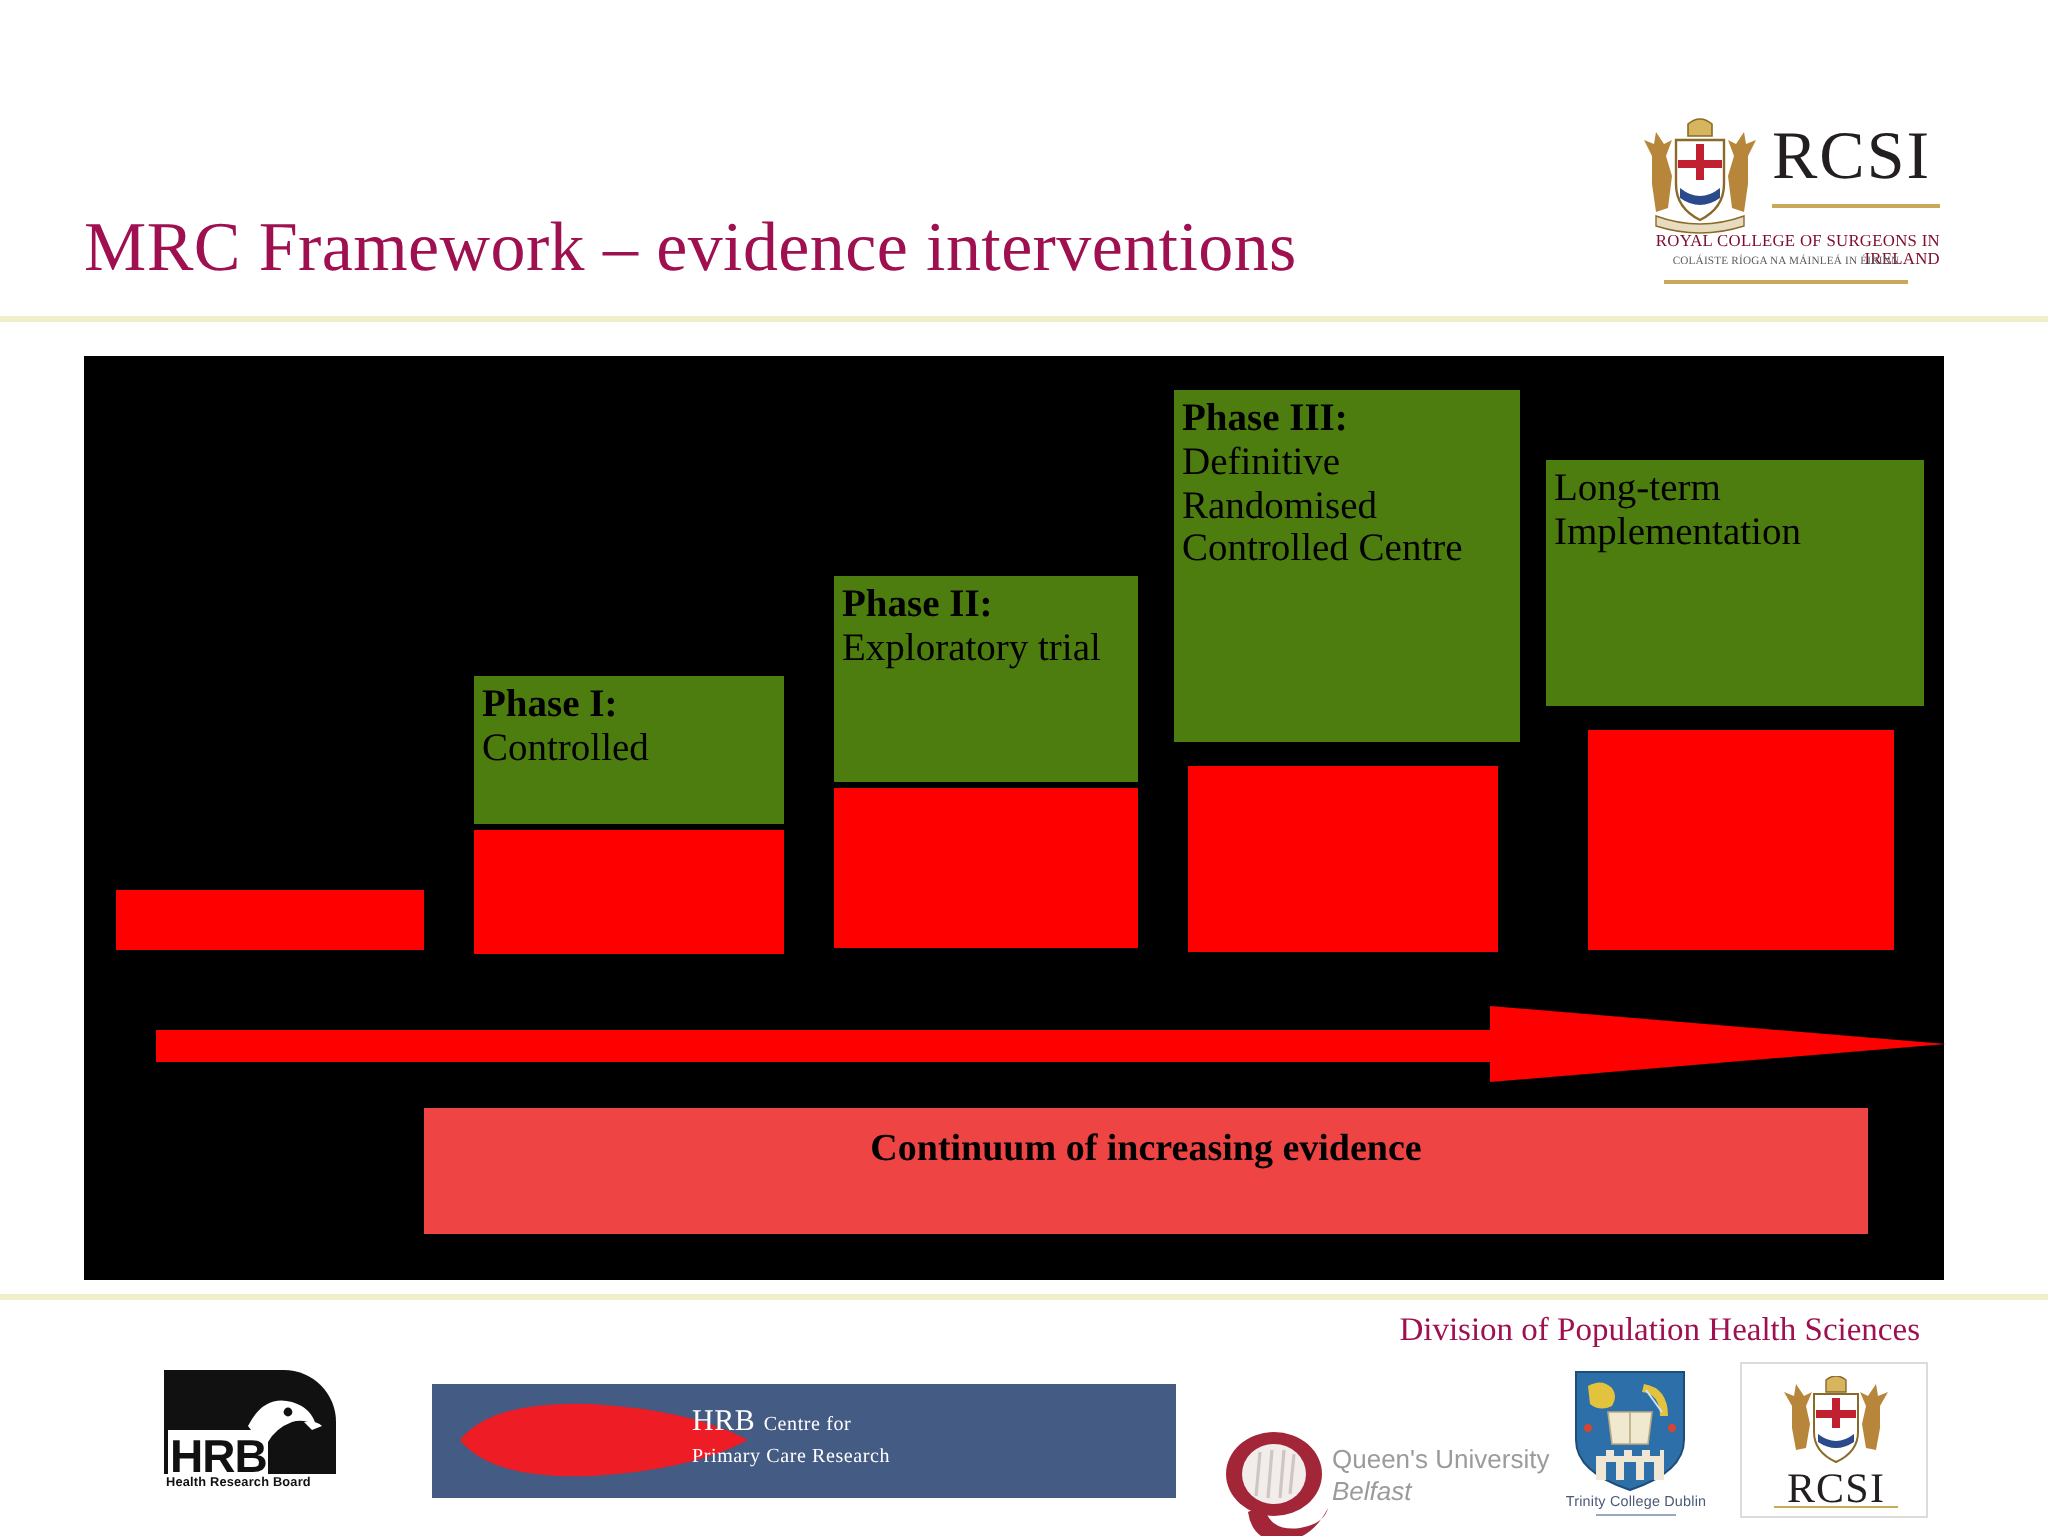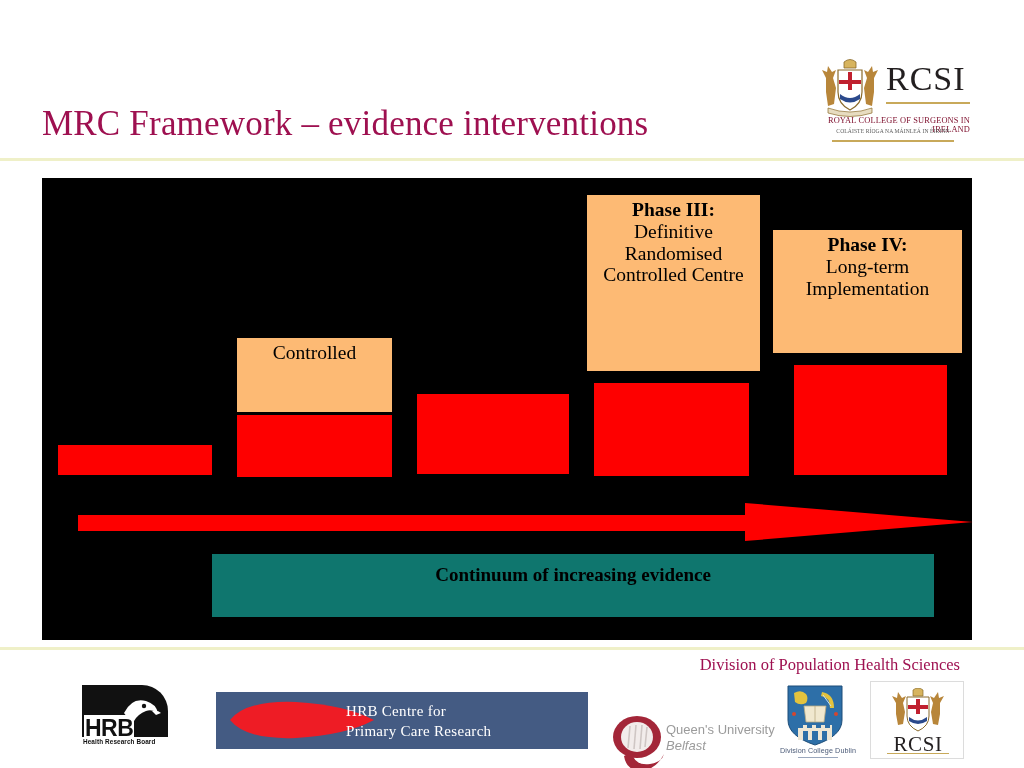--- a/index.html
+++ b/index.html
@@ -74,23 +74,22 @@
     left: 42px;
     top: 178px;
     width: 930px;
     height: 462px;
     background: #000000;
   }
 
   
   .phase-label-box {
     position: absolute;
-    background: #fdba74;
+    background: #4d7c0f;
     color: #000000;
-    text-align: center;
     box-sizing: border-box;
     padding: 4px 4px;
     line-height: 1.12;
   }
   .phase-label-box .hdr {
     font-weight: bold;
     display: block;
   }
   .phase-label-box .sub {
     font-weight: normal;
@@ -110,21 +109,21 @@
     height: 42px;
   }
 
   
   #continuum-box {
     position: absolute;
     left: 170px;
     top: 376px;
     width: 722px;
     height: 63px;
-    background: #0f766e;
+    background: #ef4444;
   }
   #continuum-box .cap {
     display: block;
     width: 100%;
     text-align: center;
     margin-top: 10px;
     font-size: 19px;
     font-weight: bold;
     color: #000000;
     font-family: "Liberation Serif","DejaVu Serif",serif;
@@ -168,21 +167,21 @@
   
   #hrb-centre-logo { left: 216px; top: 692px; width: 372px; height: 57px; background:#445b83; }
   #hrb-centre-logo .leaf { position:absolute; left:10px; top:6px; width:150px; height:44px; }
   #hrb-centre-logo .l1, #hrb-centre-logo .l2 {
     position:absolute; left:130px; color:#ffffff;
     font-family:"Liberation Serif","DejaVu Serif",serif;
     letter-spacing:0.3px; white-space:nowrap;
   }
   #hrb-centre-logo .l1 { top:11px; font-size:15px; }
   #hrb-centre-logo .l2 { top:31px; font-size:15px; }
-  #hrb-centre-logo .sc { font-size: 15px; }
+  #hrb-centre-logo .sc { font-size: 10px; }
 
   
   #qub-logo { left: 610px; top: 686px; width: 160px; height: 62px; margin-top: 28px; }
   #qub-logo .qmark { position:absolute; left:0; top:0; width:56px; height:58px; }
   #qub-logo .qt {
     position:absolute; left:56px; color:#9b9b9b; font-size:13px;
     font-family:"Liberation Sans","DejaVu Sans",sans-serif; white-space:nowrap;
   }
   #qub-logo .qt1 { top:8px; }
   #qub-logo .qt2 { top:24px;font-style:italic; }
@@ -236,34 +235,38 @@
   <div class="full-name">ROYAL COLLEGE OF SURGEONS IN IRELAND</div>
   <div class="irish-name">COLÁISTE RÍOGA NA MÁINLEÁ IN ÉIRINN</div>
   <div class="base-rule"></div>
 </div>
 
 <div id="diagram-panel">
 
   <div class="phase-bar" style="left:16px; top:267px; width:154px; height:30px;"></div>
 
   <div class="phase-label-box" style="left:195px; top:160px; width:155px; height:74px; font-size:19.5px;">
+    <span class="hdr">Phase I:</span>
     <span class="sub">Controlled</span>
   </div>
   <div class="phase-bar" style="left:195px; top:237px; width:155px; height:62px;"></div>
 
+  <div class="phase-label-box" style="left:375px; top:110px; width:152px; height:103px; font-size:19.5px;">
+    <span class="hdr">Phase II:</span>
+    <span class="sub">Exploratory trial</span>
+  </div>
   <div class="phase-bar" style="left:375px; top:216px; width:152px; height:80px;"></div>
 
   <div class="phase-label-box" style="left:545px; top:17px; width:173px; height:176px; font-size:19.5px;">
     <span class="hdr">Phase III:</span>
     <span class="sub">Definitive Randomised Controlled Centre</span>
   </div>
   <div class="phase-bar" style="left:552px; top:205px; width:155px; height:93px;"></div>
 
   <div class="phase-label-box" style="left:731px; top:52px; width:189px; height:123px; font-size:19.5px;">
-    <span class="hdr">Phase IV:</span>
     <span class="sub">Long-term Implementation</span>
   </div>
   <div class="phase-bar" style="left:752px; top:187px; width:153px; height:110px;"></div>
 
   <svg id="continuum-arrow" viewBox="0 0 895 42" preserveAspectRatio="none" aria-hidden="true">
     <polygon points="0,12 667,12 667,0 895,19 667,38 667,28 0,28" fill="#fe0000"></polygon>
   </svg>
 
   <div id="continuum-box">
     <span class="cap">Continuum of increasing evidence</span>
@@ -326,21 +329,21 @@
 
     <path d="M12 44 H46 V56 H12 Z" fill="#efe7d4"></path>
     <path d="M12 41 h5 v3 h4 v-3 h5 v3 h4 v-3 h5 v3 h4 v-3 h5 v3 h2 v-3" fill="#efe7d4"></path>
     <rect x="17" y="47" width="5" height="9" fill="#2d6fa8"></rect>
     <rect x="26" y="47" width="6" height="9" fill="#2d6fa8"></rect>
     <rect x="36" y="47" width="5" height="9" fill="#2d6fa8"></rect>
 
     <circle cx="8" cy="30" r="2" fill="#d4462f"></circle>
     <circle cx="50" cy="30" r="2" fill="#d4462f"></circle>
   </svg>
-  <div class="tcd-cap">Division College Dublin</div>
+  <div class="tcd-cap">Trinity College Dublin</div>
   <div class="tcd-rule"></div>
 </div>
 
 <div class="footer-logo" id="rcsi-footer-logo">
   <svg class="crest2" viewBox="0 0 58 46" aria-hidden="true">
     <path d="M7 15 L3 8 L8 10 L9 4 L13 10 L17 8 L14 15 L16 24 L14 36 L9 37 L7 26 Z" fill="#b8863a"></path>
     <path d="M51 15 L55 8 L50 10 L49 4 L45 10 L41 8 L44 15 L42 24 L44 36 L49 37 L51 26 Z" fill="#b8863a"></path>
     <path d="M18 9 H40 V28 Q40 38 29 43 Q18 38 18 28 Z" fill="#ffffff" stroke="#8a6a2a" stroke-width="1"></path>
     <path d="M27 11 H31 V26 H27 Z" fill="#c0202f"></path>
     <path d="M19 17 H39 V21 H19 Z" fill="#c0202f"></path>

